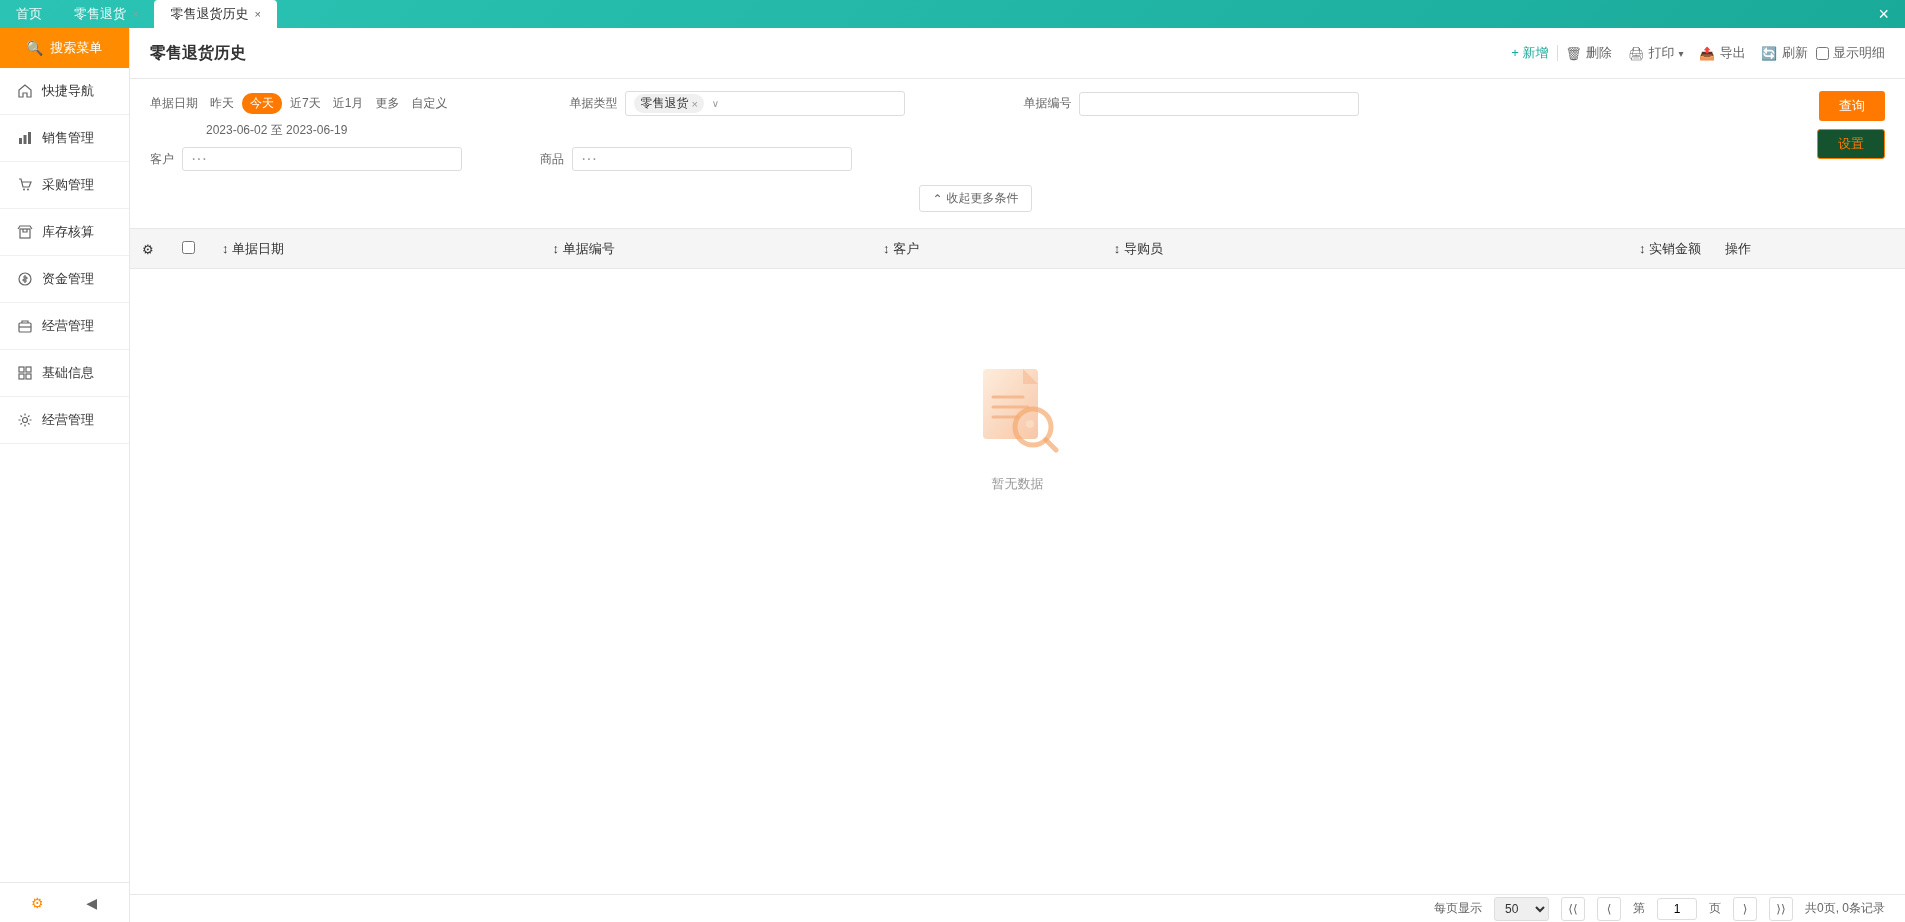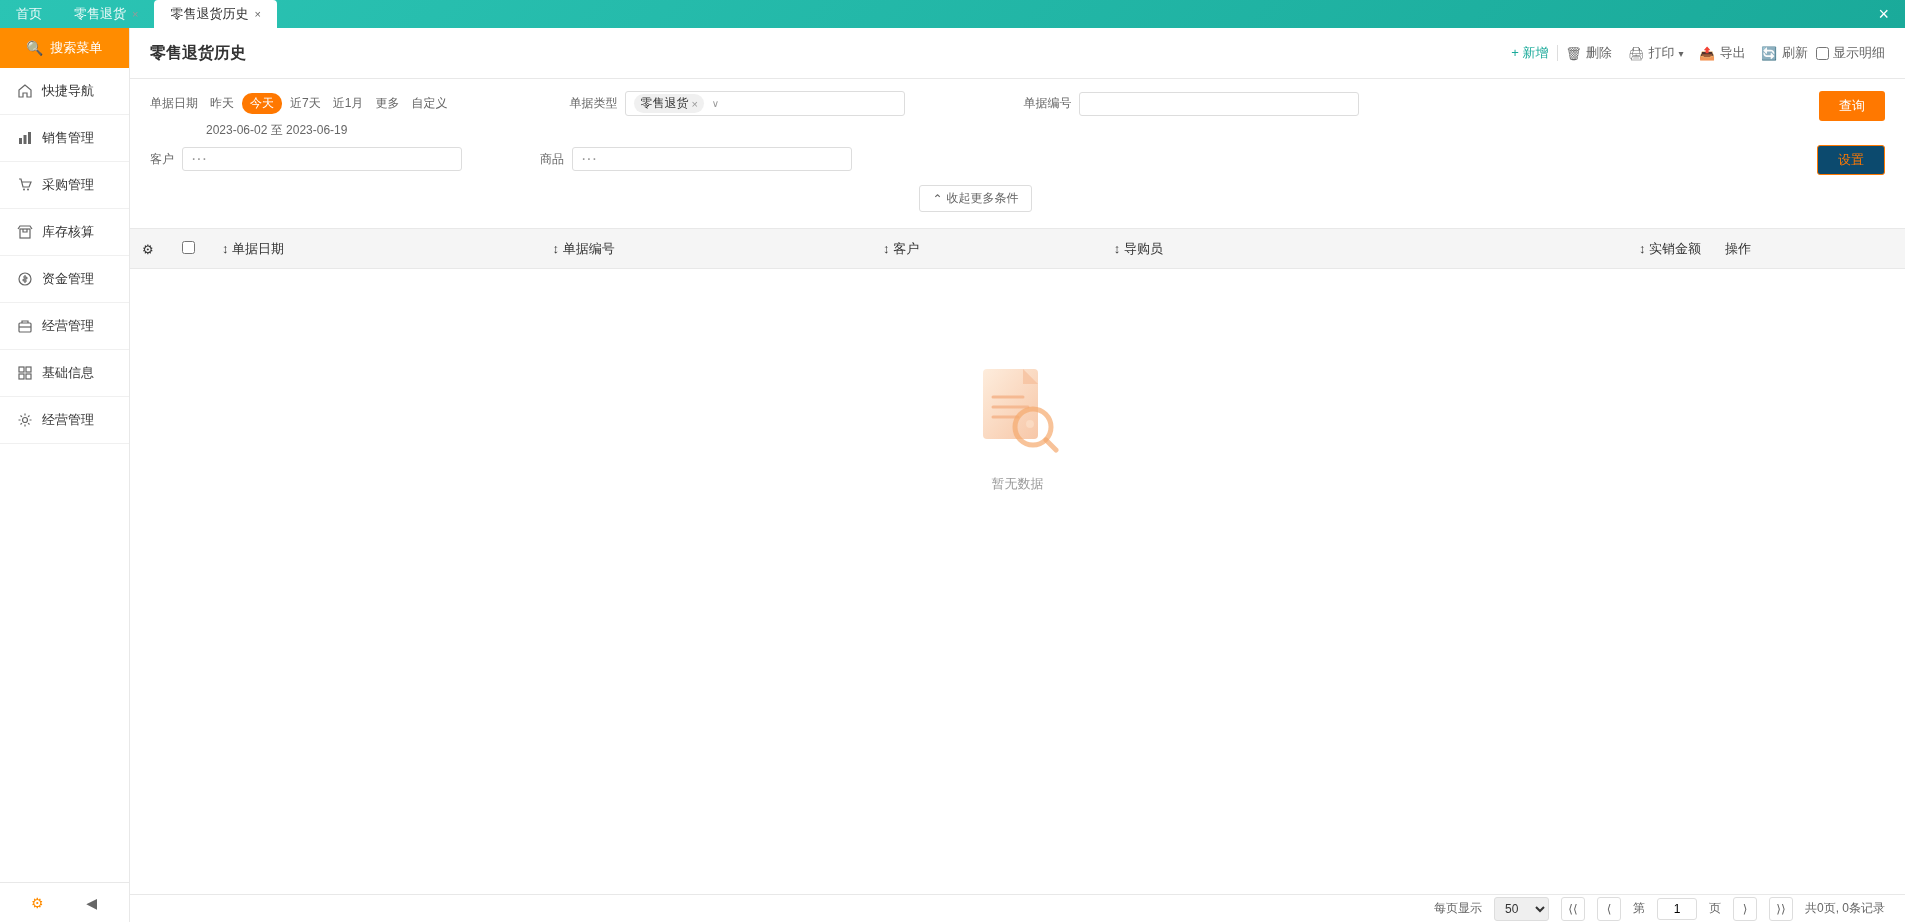--- a/index.html
+++ b/index.html
@@ -267,21 +267,21 @@
       background: #ff7800;
       color: #fff;
       border: none;
       border-radius: 3px;
       padding: 6px 20px;
       font-size: 13px;
       cursor: pointer;
       display: block;
     }
     .set-btn {
-      background: #0c4a6e;
+      background: #14532d;
       color: #ff7800;
       border: 1px solid #ff7800;
       border-radius: 3px;
       padding: 5px 20px;
       font-size: 13px;
       cursor: pointer;
       display: block;
       margin-top: 4px;
     }
 
@@ -586,21 +586,21 @@
           </div>
 
           <div style="display:flex; justify-content:center; margin-top:8px;">
             <div class="collapse-btn">
               <span>⌃</span>
               <span>收起更多条件</span>
             </div>
           </div>
         </div>
 
-        <div style="display:flex; flex-direction:column; gap:20px; padding-top:0; align-items:flex-end; justify-content:flex-start; padding-left:16px;">
+        <div style="display:flex; flex-direction:column; gap:4px; padding-top:0; align-items:flex-end; justify-content:flex-start; padding-left:16px;">
           <button class="query-btn">查询</button>
           <button class="set-btn">设置</button>
         </div>
       </div>
     </div>
 
     <div class="table-area">
       <table class="data-table">
         <thead>
           <tr>

